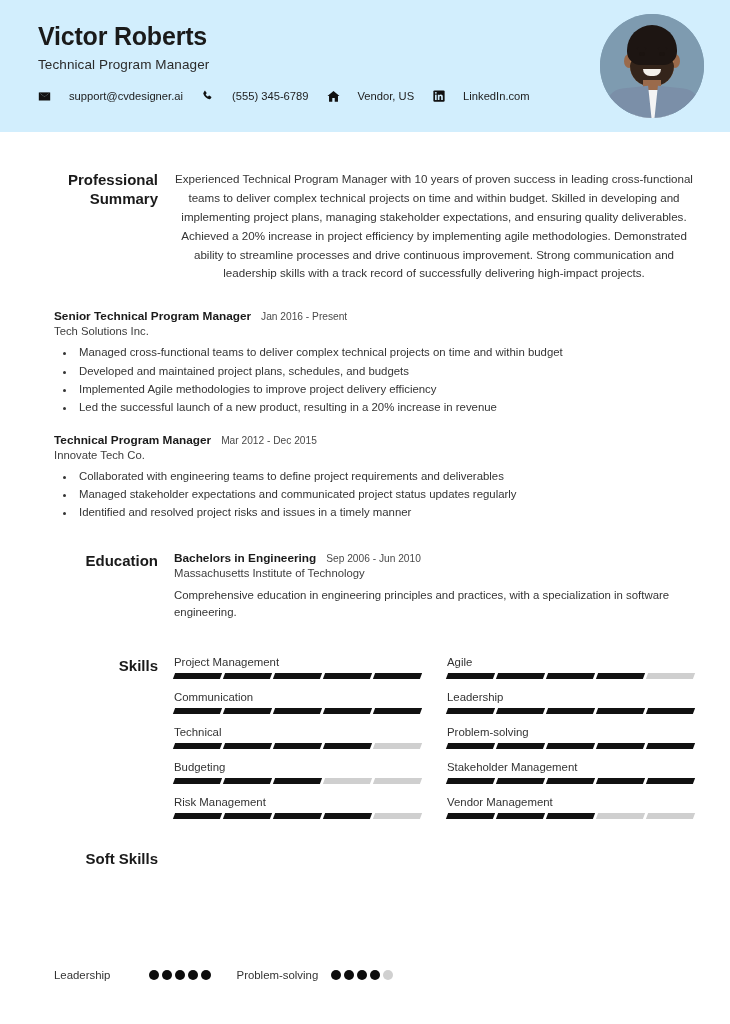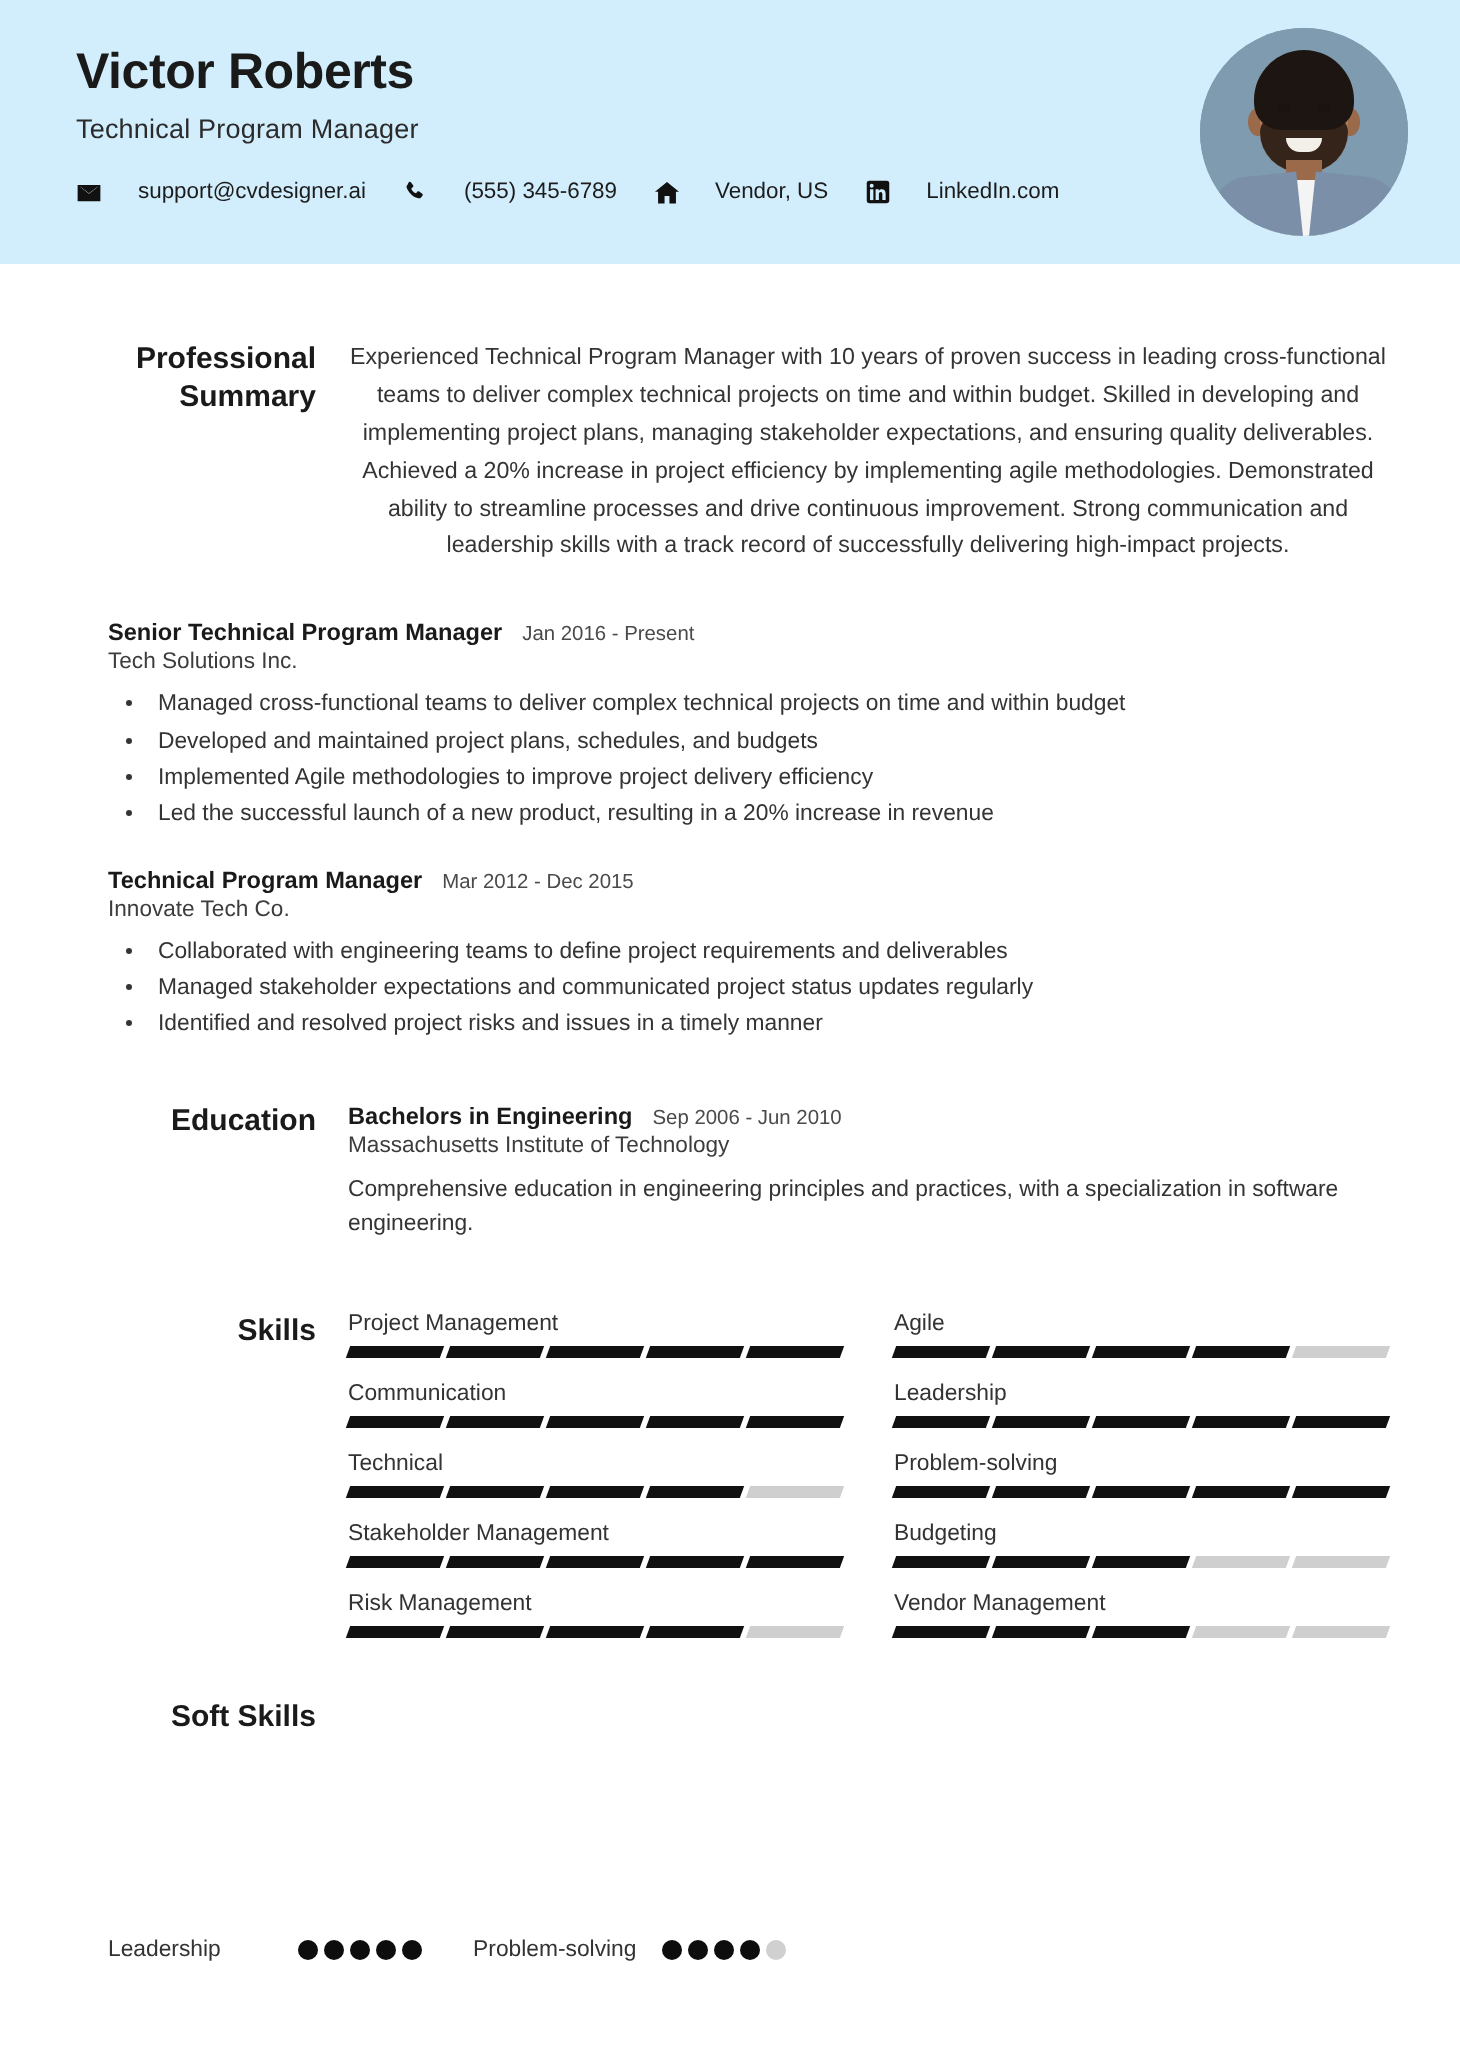--- a/index.html
+++ b/index.html
@@ -370,37 +370,37 @@
               <div class="skill-name">Problem-solving</div>
               <div class="bar">
                 <div class="seg on"></div>
                 <div class="seg on"></div>
                 <div class="seg on"></div>
                 <div class="seg on"></div>
                 <div class="seg on"></div>
               </div>
             </div>
             <div class="skill">
+              <div class="skill-name">Budgeting</div>
+              <div class="bar">
+                <div class="seg on"></div>
+                <div class="seg on"></div>
+                <div class="seg on"></div>
+                <div class="seg"></div>
+                <div class="seg"></div>
+              </div>
+            </div>
+            <div class="skill">
               <div class="skill-name">Stakeholder Management</div>
               <div class="bar">
                 <div class="seg on"></div>
                 <div class="seg on"></div>
                 <div class="seg on"></div>
                 <div class="seg on"></div>
                 <div class="seg on"></div>
-              </div>
-            </div>
-            <div class="skill">
-              <div class="skill-name">Budgeting</div>
-              <div class="bar">
-                <div class="seg on"></div>
-                <div class="seg on"></div>
-                <div class="seg on"></div>
-                <div class="seg"></div>
-                <div class="seg"></div>
               </div>
             </div>
             <div class="skill">
               <div class="skill-name">Risk Management</div>
               <div class="bar">
                 <div class="seg on"></div>
                 <div class="seg on"></div>
                 <div class="seg on"></div>
                 <div class="seg on"></div>
                 <div class="seg"></div>

